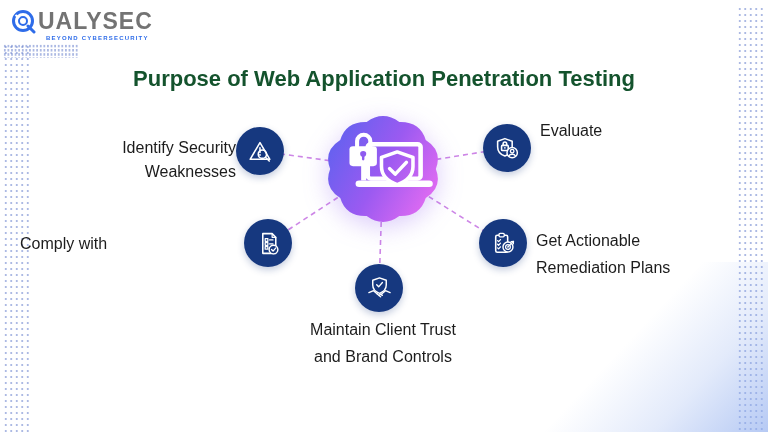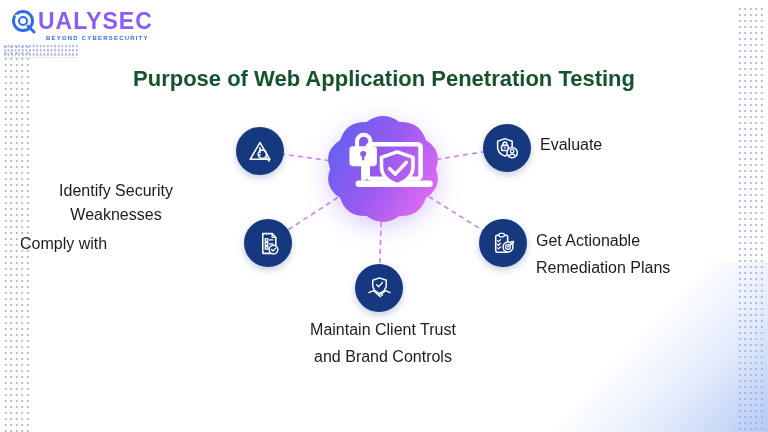--- a/index.html
+++ b/index.html
@@ -12,21 +12,21 @@
         background-size:5.5px 6px;}
   .dots-left{left:3px;top:44px;width:28px;height:388px;}
   .dots-topleft{left:3px;top:44px;width:76px;height:14px;background-size:3.6px 4.2px;}
   .dots-right{left:737px;top:6px;width:29px;height:426px;}
   .corner-gradient{position:absolute;right:0;bottom:0;width:250px;height:170px;
         background:linear-gradient(313deg, rgba(143,173,238,.65) 0%, rgba(143,173,238,.25) 28%, rgba(143,173,238,0) 55%);}
 
   
   .logo{position:absolute;left:10px;top:8px;width:180px;}
   .logo-row{display:flex;align-items:center;}
-  .logo-word{color:#8b5cf6;font-weight:700;font-size:23px;letter-spacing:1px;line-height:26px;}
+  .logo-word{color:#737373;font-weight:700;font-size:23px;letter-spacing:1px;line-height:26px;}
   .logo-tagline{color:#2e6ce9;font-weight:700;font-size:6px;letter-spacing:1.2px;margin:1px 0 0 36px;}
 
   
   .title{position:absolute;left:0;top:66px;width:768px;text-align:center;
          color:#14532d;font-weight:700;font-size:22px;}
 
   
   .connectors{position:absolute;left:0;top:0;width:768px;height:432px;}
 
   
@@ -39,22 +39,22 @@
         box-shadow:0 3px 7px rgba(22,56,127,.25);}
   .node-identify{left:236px;top:127px;}
   .node-evaluate{left:483px;top:124px;}
   .node-comply{left:244px;top:219px;}
   .node-remediation{left:479px;top:219px;}
   .node-trust{left:355px;top:264px;}
 
   
   .label{position:absolute;color:#1c1c1c;font-size:16px;font-weight:500;line-height:27px;}
   .label div{white-space:nowrap;}
-  .label-identify{left:20px;top:136px;width:192px;text-align:center;line-height:24px;margin-top:43px;}
-  .label-evaluate{left:540px;top:131px;text-align:left;}
+  .label-identify{left:44px;top:136px;width:192px;text-align:right;line-height:24px;}
+  .label-evaluate{left:540px;top:117px;text-align:left;}
   .label-comply{left:20px;top:230px;width:206px;text-align:left;}
   .label-remediation{left:536px;top:227px;text-align:left;}
   .label-trust{left:243px;top:316px;width:280px;text-align:center;}
 </style>
 </head>
 <body>
 
 <div class="stage">
 
   <div class="dots dots-left"></div>

